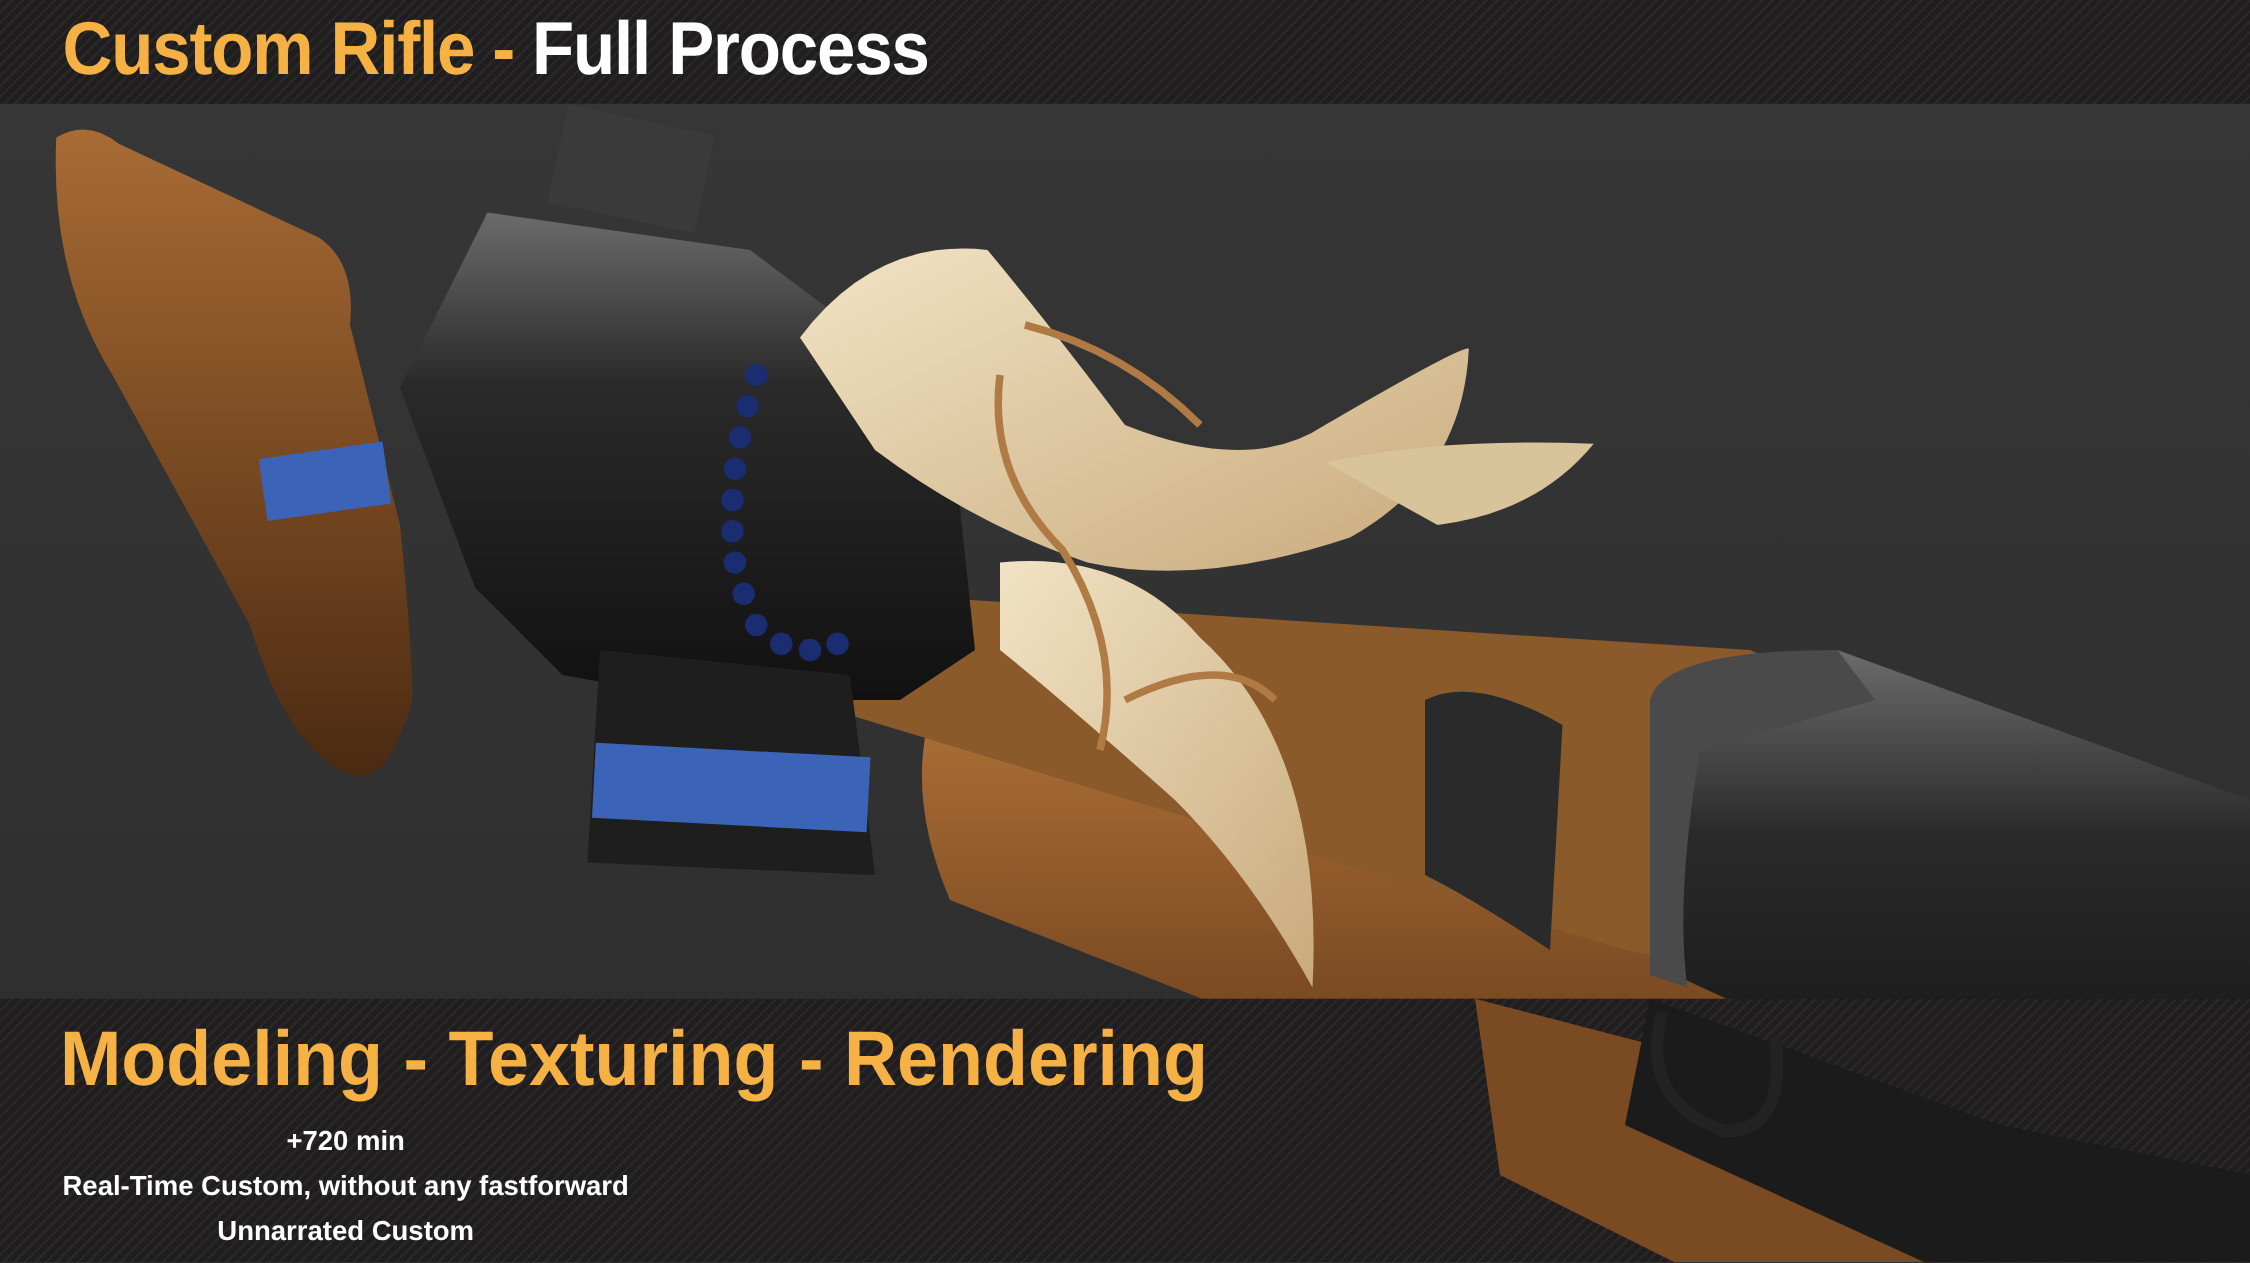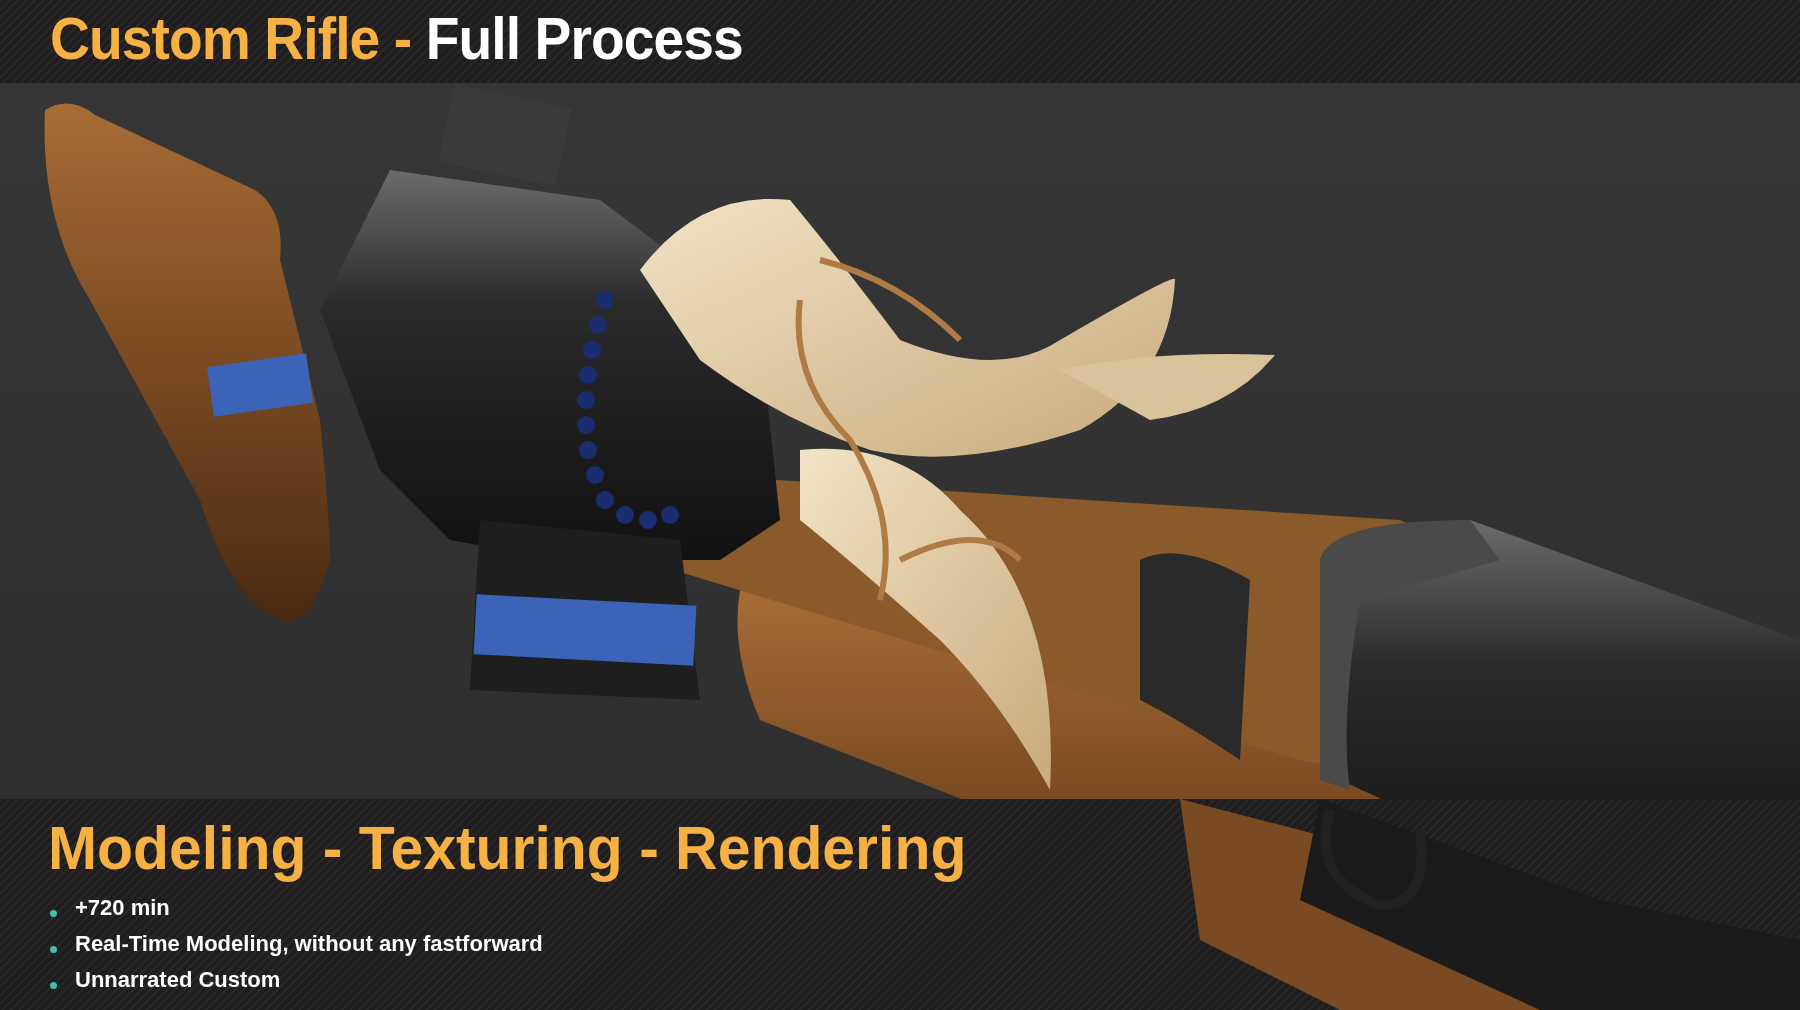--- a/index.html
+++ b/index.html
@@ -9,21 +9,21 @@
       background-image: repeating-linear-gradient(135deg, rgba(255,255,255,0.045) 0px, rgba(255,255,255,0.045) 2px, rgba(0,0,0,0) 2px, rgba(0,0,0,0) 6px);
     }
     .top-bar { position:absolute; left:0; top:0; width:1800px; height:83px; z-index:3; }
     .title { position:absolute; left:50px; top:4px; font-size:60px; font-weight:bold; letter-spacing:-1px; transform:scaleX(0.92); transform-origin:left; white-space:nowrap; }
     .title .accent { color:#f6b145; }
     .title .white { color:#ffffff; }
     .stage { position:absolute; left:0; top:83px; width:1800px; height:716px; background:linear-gradient(#363636,#2f2f2f); z-index:1; }
     .bottom-bar { position:absolute; left:0; top:799px; width:1800px; height:211px; z-index:2; }
     .subtitle { position:absolute; left:48px; top:812px; font-size:62px; font-weight:bold; color:#f6b145; transform:scaleX(0.95); transform-origin:left; white-space:nowrap; z-index:4; }
     .bullets { position:absolute; left:50px; top:890px; margin:0; padding:0; list-style:none; z-index:4; }
-    .bullets li { display:flex; align-items:center; height:36px; color:#ffffff; font-size:22px; font-weight:bold; }
+    .bullets li { display:flex; align-items:center; height:36px; color:#ffffff; font-size:22px; font-weight:bold;flex-direction:column; }
     .dot { display:inline-block; width:7px; height:7px; border-radius:50%; background:#3fbfae; margin-right:18px; margin-top:10px; }
     svg.rifle { position:absolute; left:0; top:83px; z-index:2; }
     svg.rifle-front { position:absolute; left:0; top:0; z-index:5; pointer-events:none; }
   </style>
 </head>
 <body>
 
 <div class="top-bar stripes">
   <div class="title">
     <span class="accent">Custom Rifle -</span>
@@ -102,19 +102,19 @@
 
 <div class="subtitle">Modeling - Texturing - Rendering</div>
 
 <ul class="bullets">
   <li>
     <span class="dot"></span>
     <span>+720 min</span>
   </li>
   <li>
     <span class="dot"></span>
-    <span>Real-Time Modeling, without any fastforward</span>
+    <span>Real-Time Custom, without any fastforward</span>
   </li>
   <li>
     <span class="dot"></span>
     <span>Unnarrated Custom</span>
   </li>
 </ul>
 
 </body></html>

